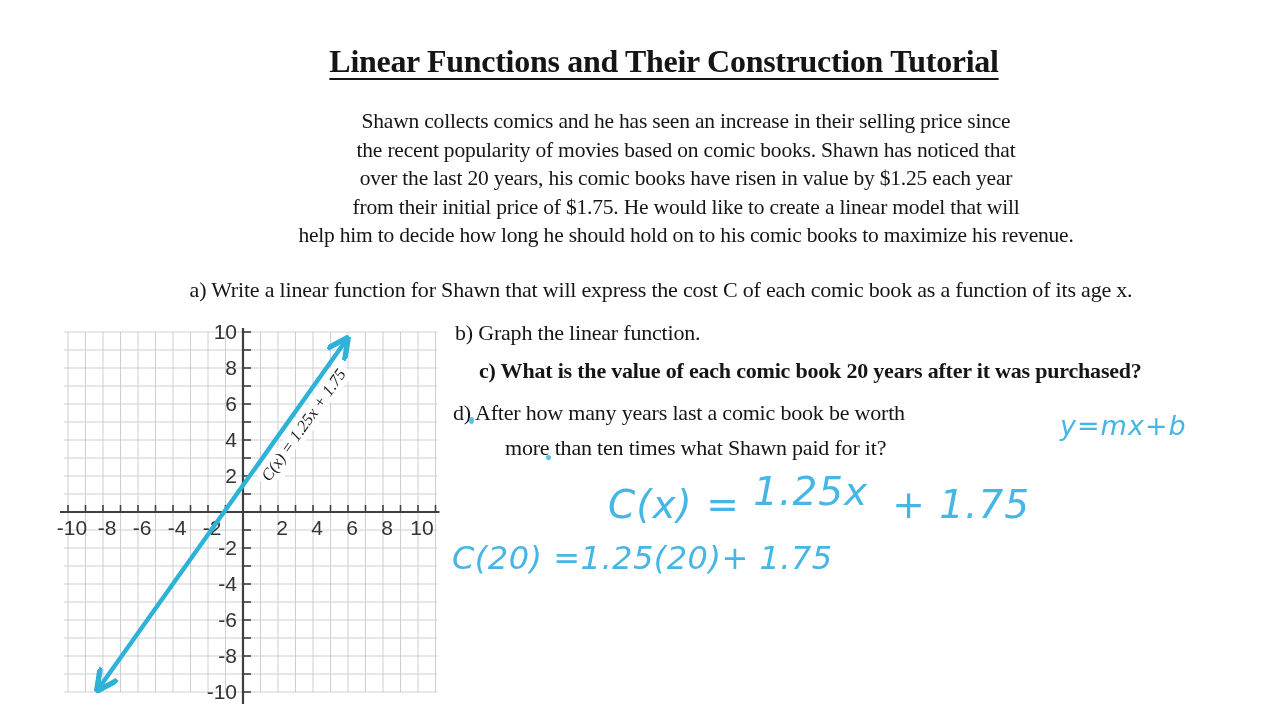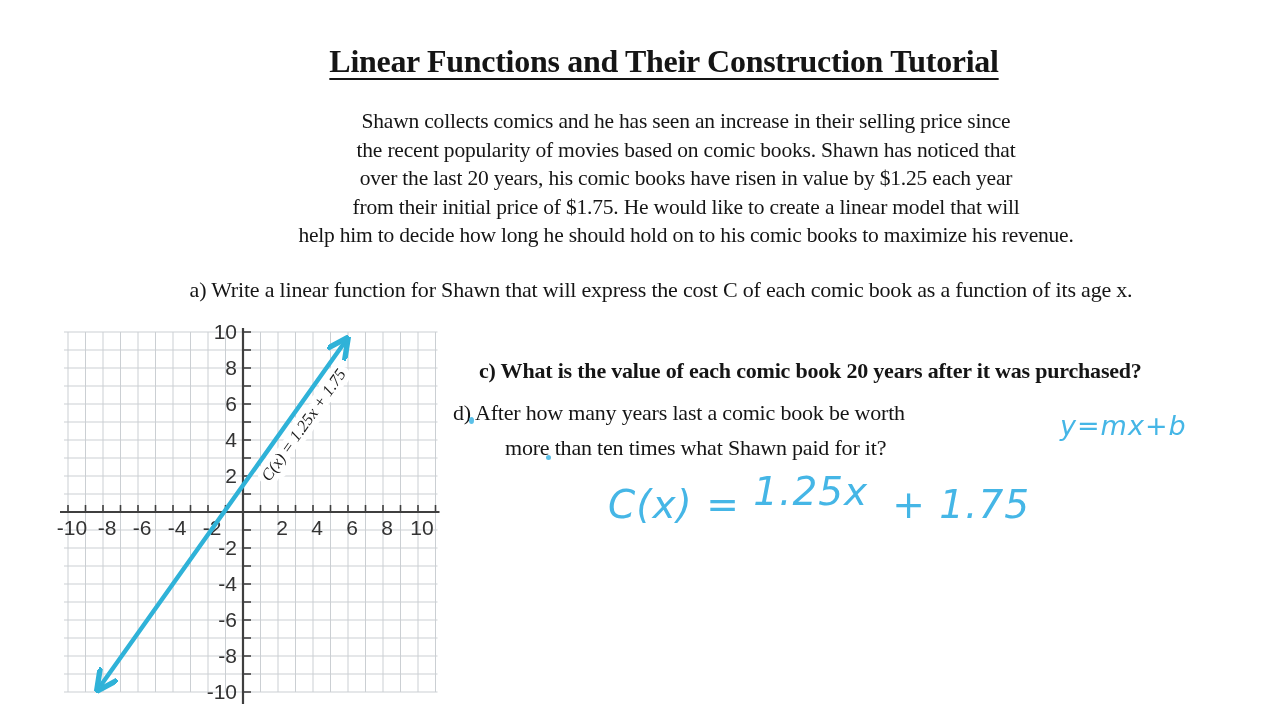--- a/index.html
+++ b/index.html
@@ -46,20 +46,21 @@
 
   <div class="intro">
     <div>Shawn collects comics and he has seen an increase in their selling price since</div>
     <div>the recent popularity of movies based on comic books. Shawn has noticed that</div>
     <div>over the last 20 years, his comic books have risen in value by $1.25 each year</div>
     <div>from their initial price of $1.75. He would like to create a linear model that will</div>
     <div>help him to decide how long he should hold on to his comic books to maximize his revenue.</div>
   </div>
 
   <div class="qa">a) Write a linear function for Shawn that will express the cost C of each comic book as a function of its age x.</div>
+  <div class="q q-b">b) Graph the linear function.</div>
   <div class="q q-c">c) What is the value of each comic book 20 years after it was purchased?</div>
   <div class="q q-d1">d) After how many years last a comic book be worth</div>
   <div class="q q-d2">more than ten times what Shawn paid for it?</div>
 
   <svg id="graph-svg" class="graph" viewBox="0 0 402 386">
       <defs>
         <marker id="arrow" viewBox="0 0 10 10" refX="6" refY="5" markerWidth="5.2" markerHeight="5.2" orient="auto-start-reverse">
           <path d="M0.5,0.5 L9.5,5 L0.5,9.5" fill="none" stroke="#2fb2d8" stroke-width="2.4" stroke-linecap="round" stroke-linejoin="round"></path>
         </marker>
       </defs>
@@ -178,17 +179,18 @@
         <text x="182" y="377" text-anchor="end">-10</text>
       </g>
       <line x1="46.25" y1="362.79999999999995" x2="288.625" y2="21.700000000000017" stroke="#2fb2d8" stroke-width="4.4" stroke-linecap="round" marker-start="url(#arrow)" marker-end="url(#arrow)"></line>
       <text transform="translate(253,106) rotate(-54.5)" text-anchor="middle" fill="#1a1a1a" font-size="16.5px" font-style="italic" font-family="&quot;Liberation Serif&quot;,serif" style="paint-order:stroke;stroke:#ffffff;stroke-width:11px;stroke-linejoin:round;">C(x) = 1.25x + 1.75</text>
     </svg>
 
   <div class="hand hw-slope">y=mx+b</div>
 
   <div class="hand hw-fn"><span>C(x) = </span><span class="raised">1.25x</span><span class="last">+ 1.75</span></div>
 
+  <div class="hand hw-eval">C(20) =1.25(20)+ 1.75</div>
 
   <div class="stray-dot dot-1"></div>
   <div class="stray-dot dot-2"></div>
 
 </div>
 
 </body></html>

